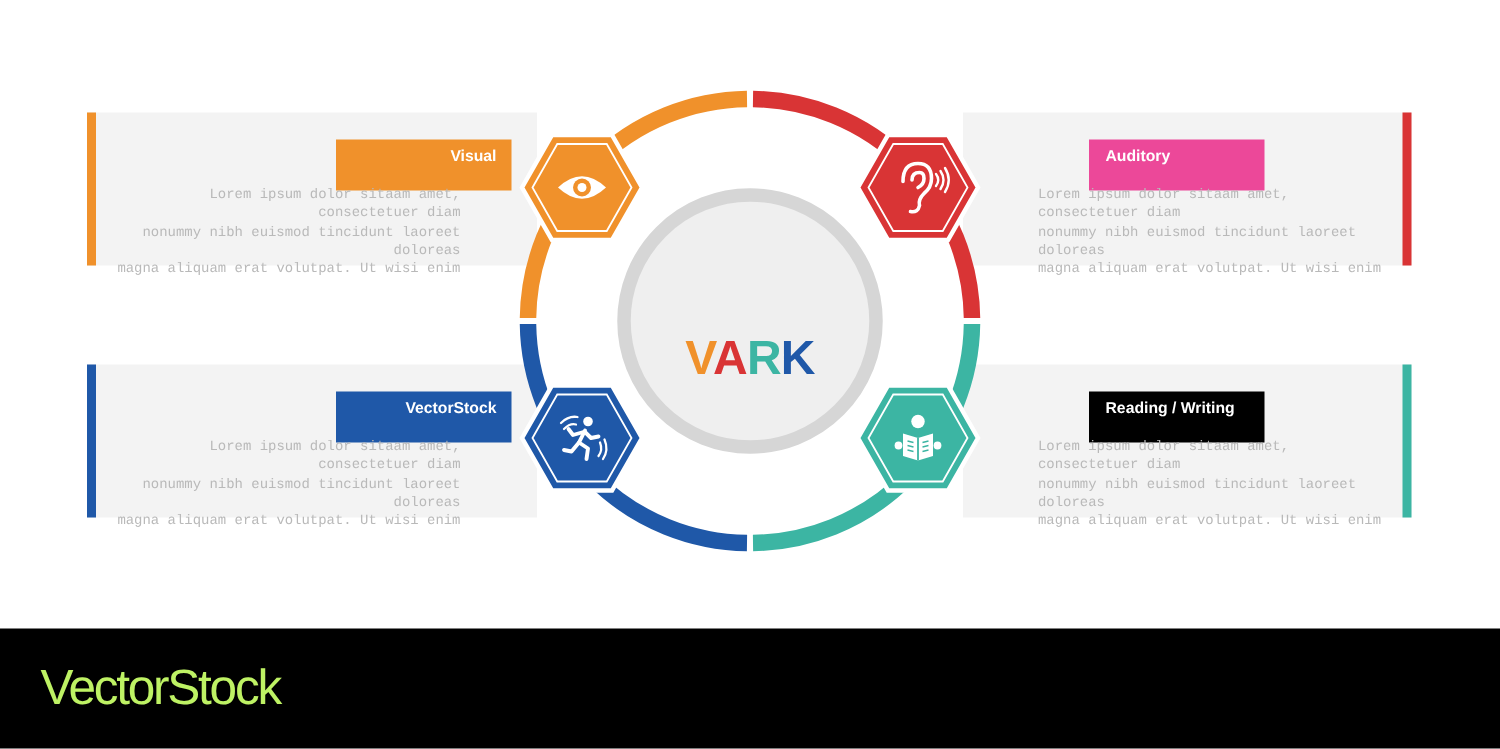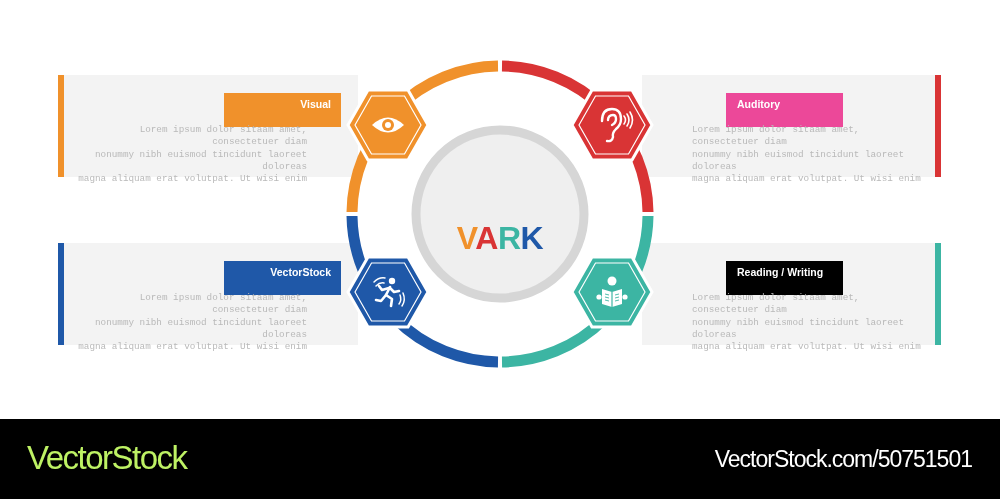--- a/index.html
+++ b/index.html
@@ -113,14 +113,13 @@
     </g>
   </g>
 </svg>
 
 <div class="vark">
   <span style="color:#f0912b">V</span><span style="color:#d93435">A</span><span style="color:#3cb5a3">R</span><span style="color:#1f58a8">K</span>
 </div>
 
 <div class="footer">
   <div class="brand">VectorStock</div>
-  <div class="brand-url">VectorStock.com/50751501</div>
 </div>
 
 </body></html>

